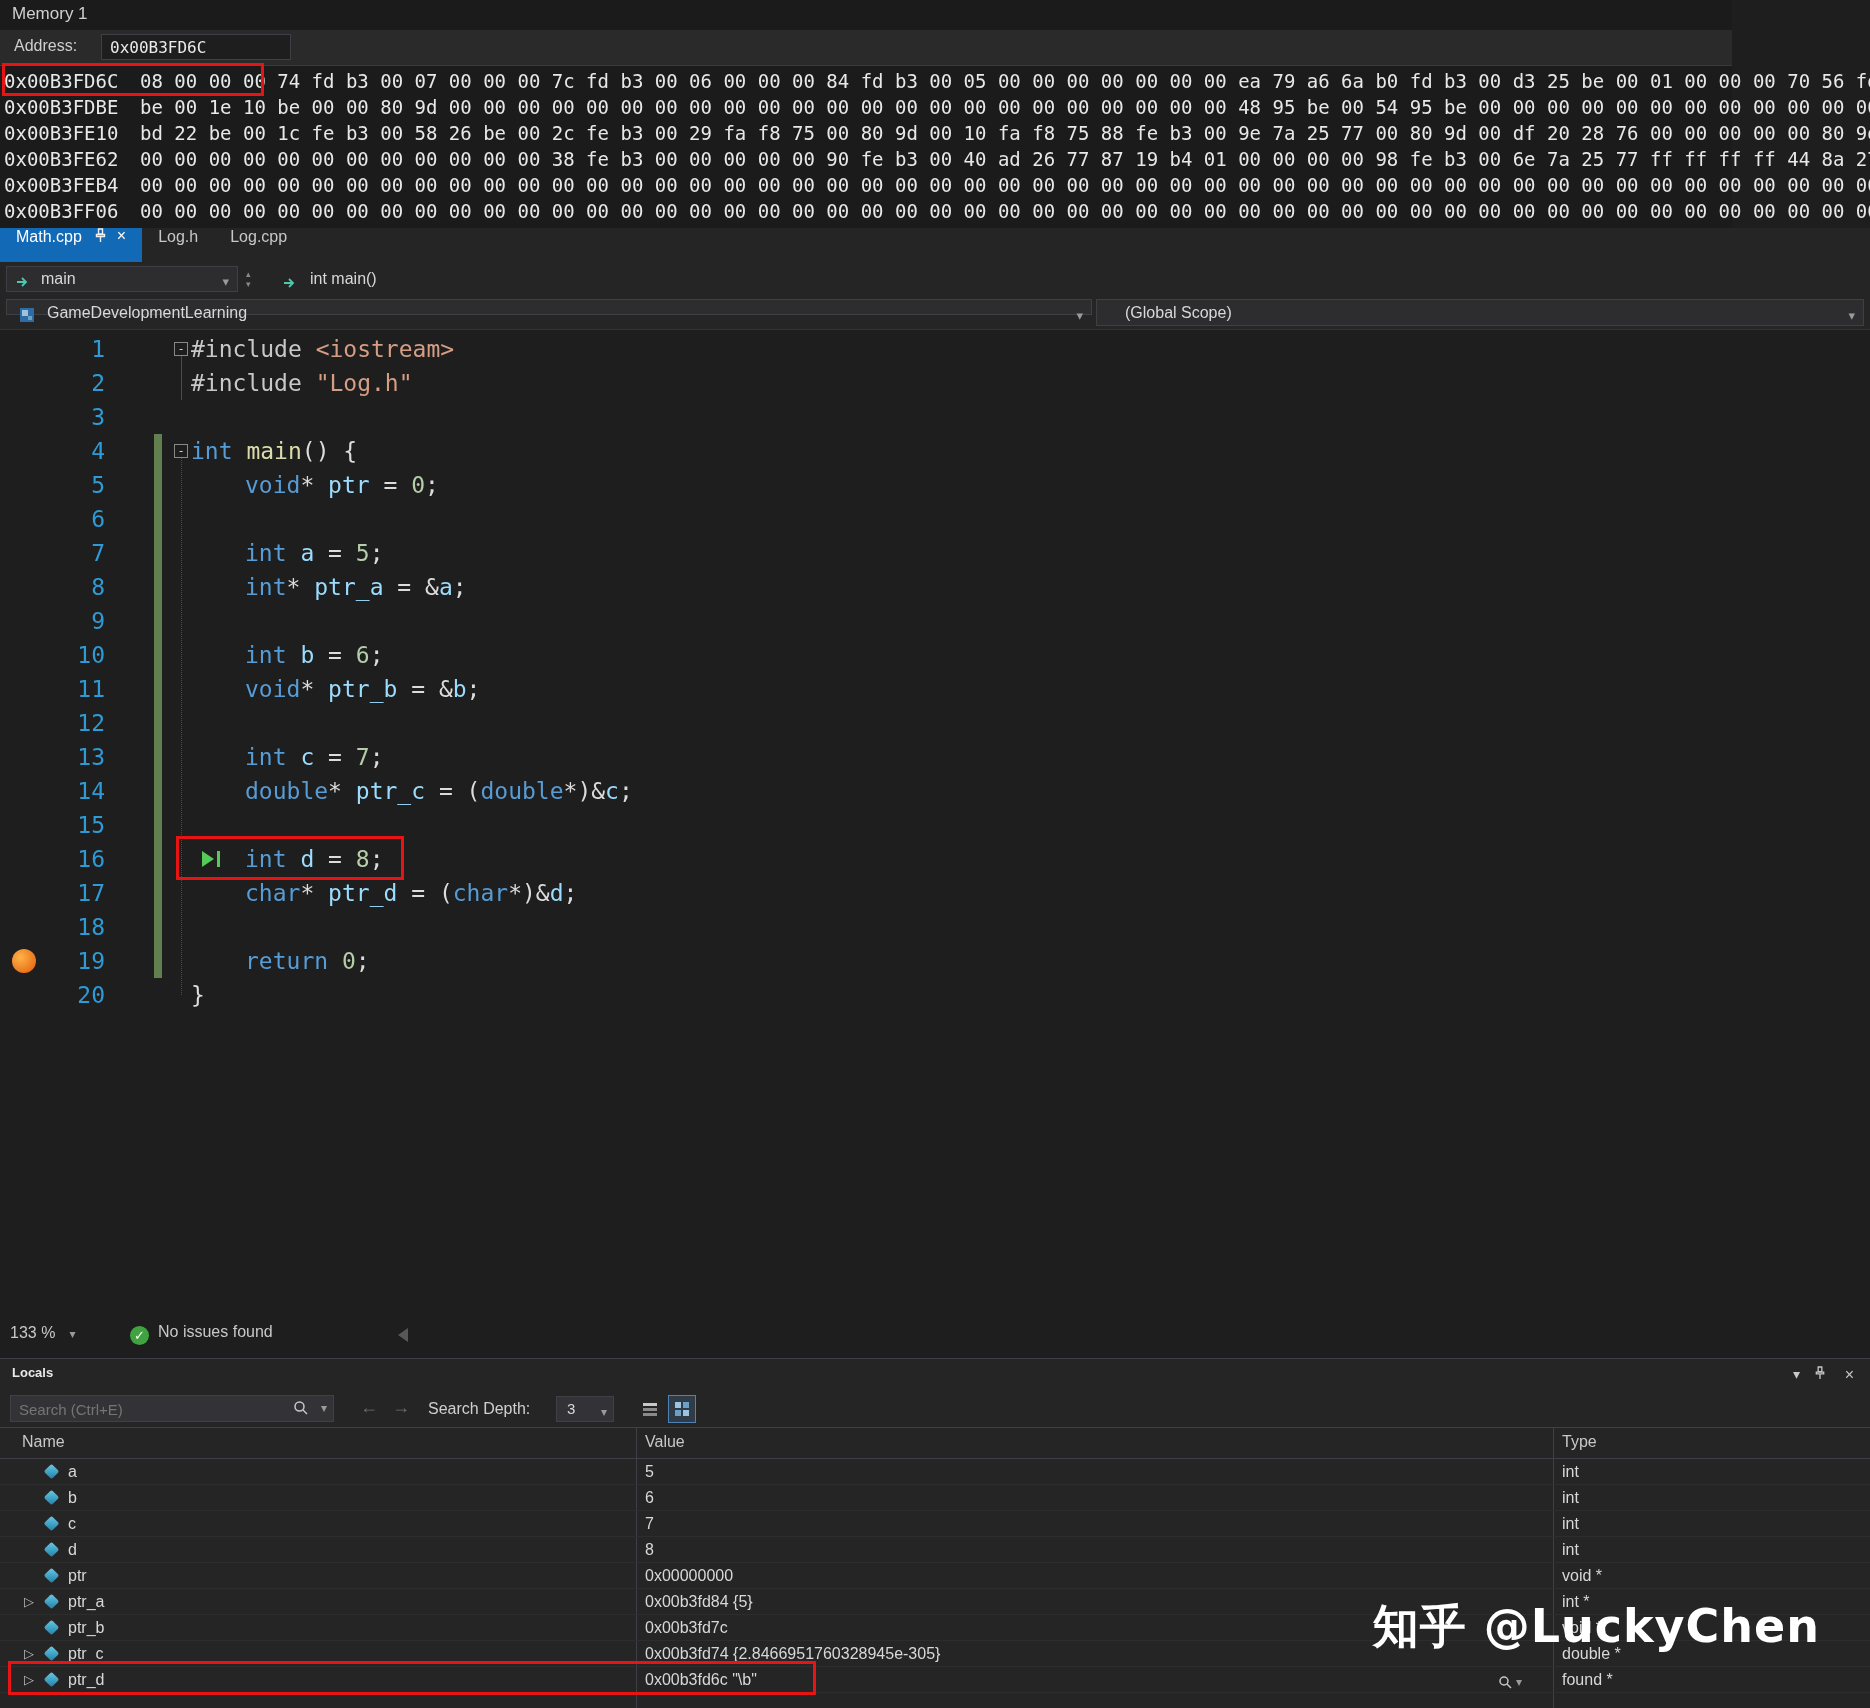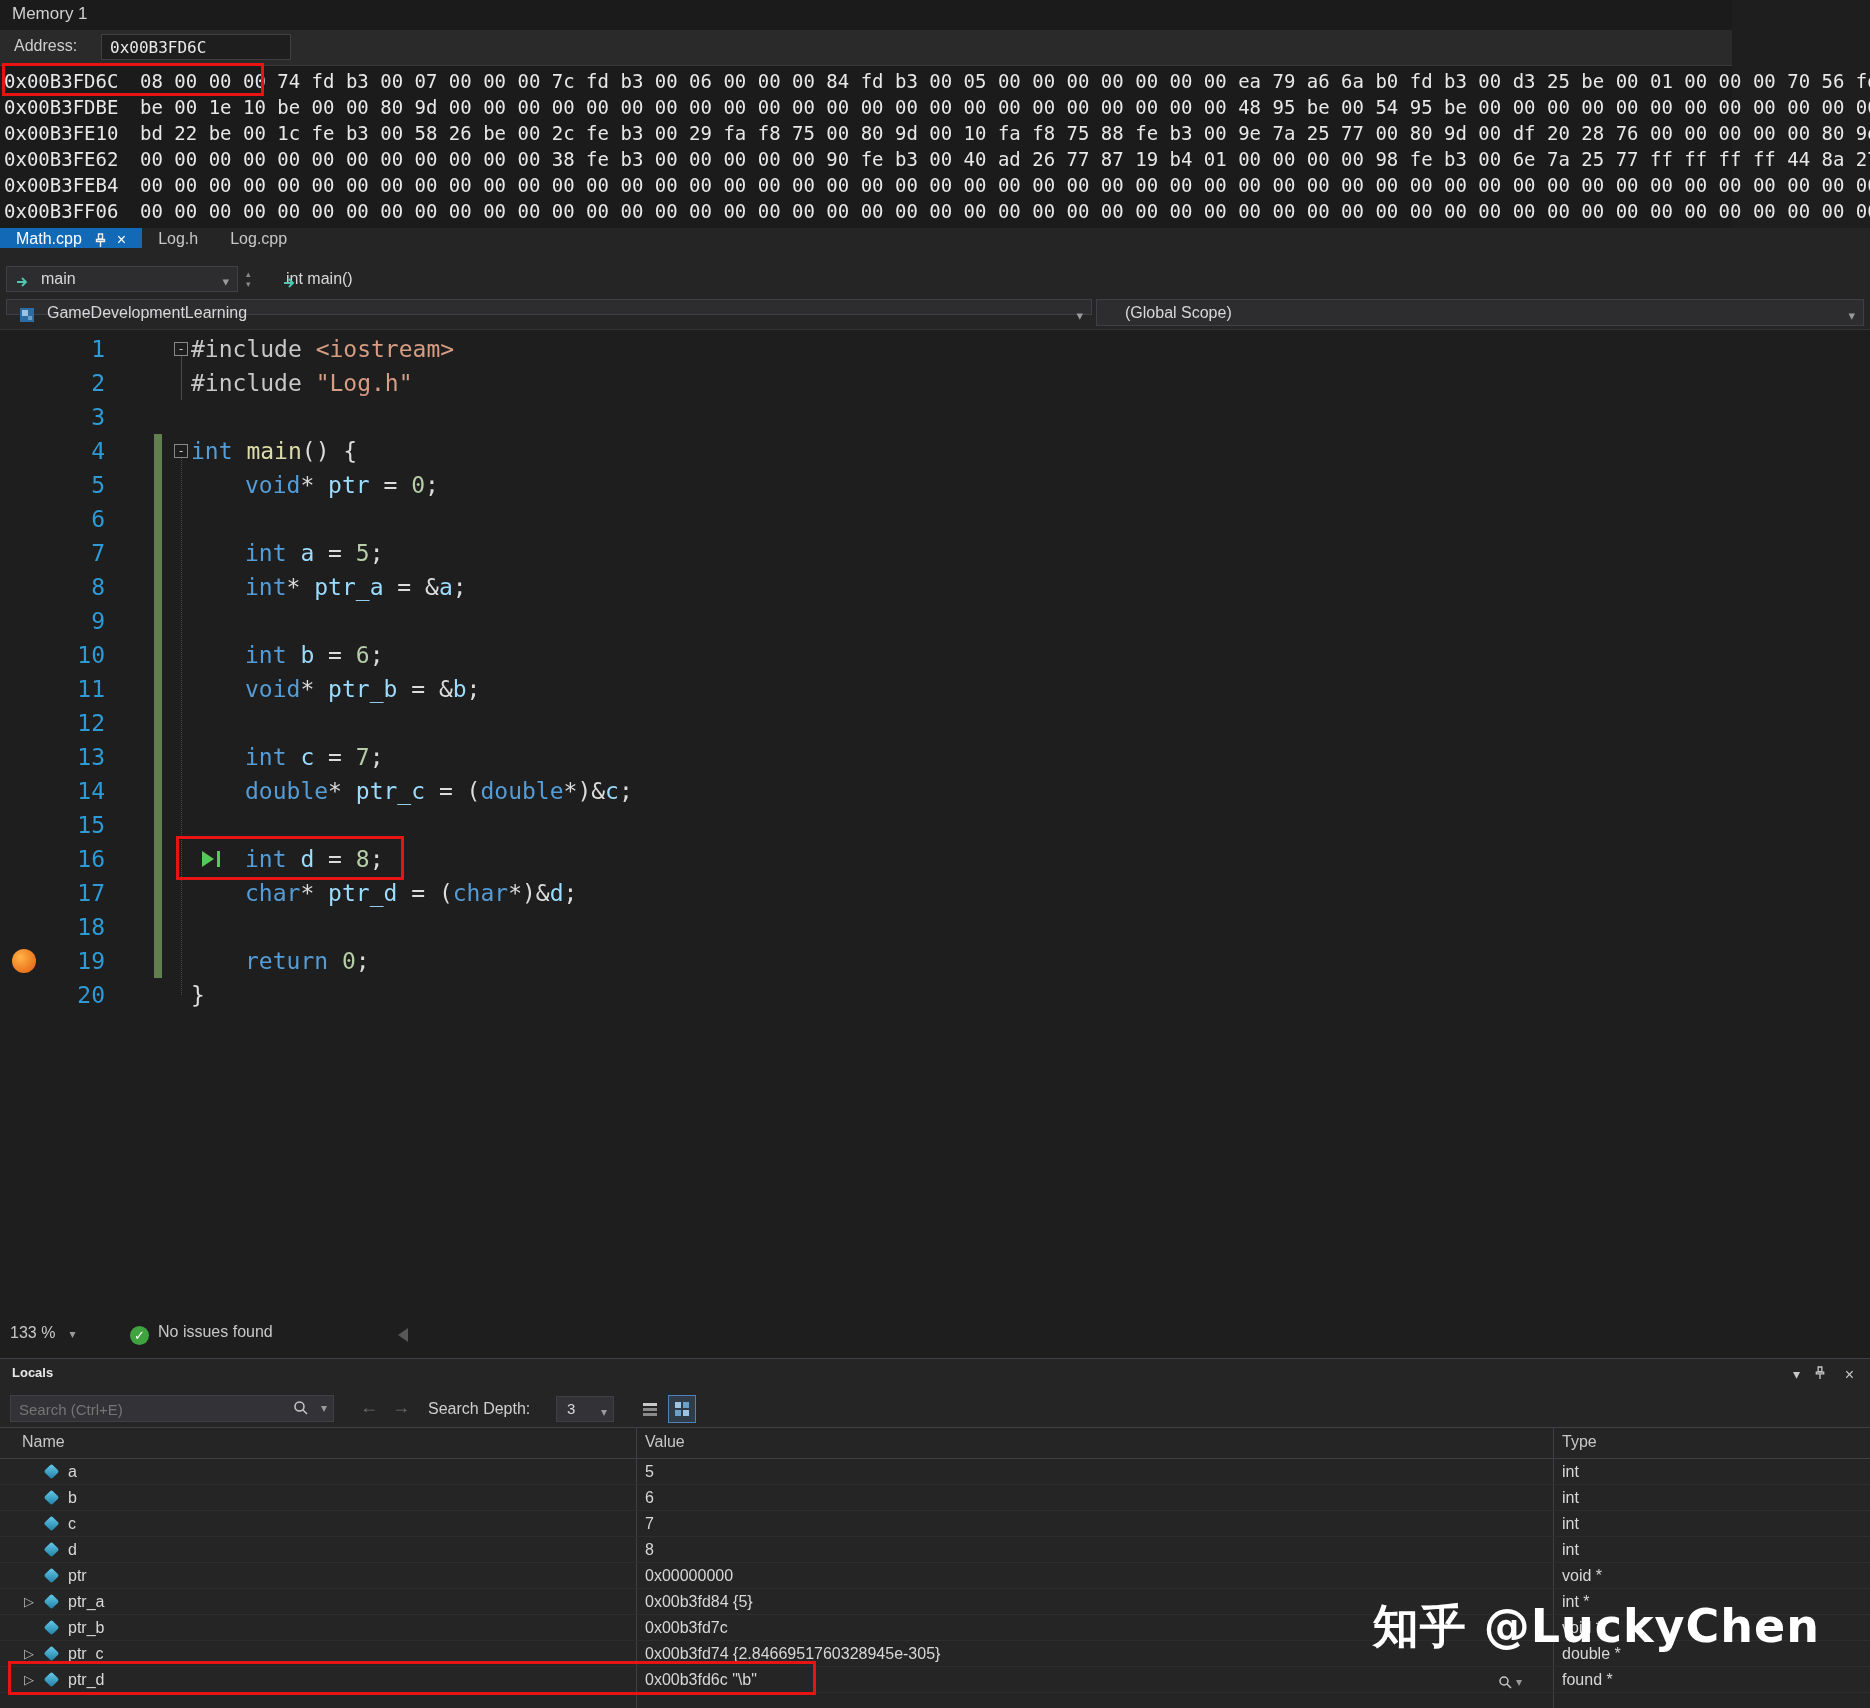--- a/index.html
+++ b/index.html
@@ -12,35 +12,35 @@
   .mem-title{position:absolute;left:12px;top:4px;font-size:17px;color:#d0d0d0;}
   .mem-addrbar{position:absolute;left:0;top:30px;width:100%;height:36px;background:#2a2a2b;border-bottom:1px solid #3a3a3a;box-sizing:border-box;}
   .mem-addr-label{position:absolute;left:14px;top:7px;font-size:16px;color:#cfcfcf;}
   .mem-addr-field{position:absolute;left:101px;top:4px;width:190px;height:26px;line-height:26px;background:#1e1e1e;border:1px solid #3f3f46;color:#eaeaea;font-size:16px;padding-left:8px;box-sizing:border-box;}
   .mem-rows{position:absolute;left:0;top:68px;width:1870px;height:160px;overflow:hidden;font-family:"DejaVu Sans Mono",monospace;font-size:19px;color:#e8e8e8;}
   .mem-row{height:26px;line-height:26px;white-space:nowrap;padding-left:4px;}
   .mem-addr{display:inline-block;width:114px;margin-right:22px;}
 
   
   #tabbar{position:absolute;left:0;top:228px;width:1870px;height:34px;background:#252526;display:flex;}
-  .tab{height:20px;display:flex;align-items:flex-end;padding:0 16px;color:#c8c8c8;font-size:16px;}
+  .tab{height:34px;display:flex;align-items:flex-start;padding:0 16px;color:#c8c8c8;font-size:16px;}
   .tab.active{background:#1269b6;color:#fff;}
   .tab .pin{margin-left:12px;display:inline-flex;}
   .tab .close{margin-left:10px;font-size:16px;line-height:16px;}
 
   
   #nav1{position:absolute;left:0;top:262px;width:1870px;height:34px;background:#252526;}
   #nav2{position:absolute;left:0;top:296px;width:1870px;height:34px;background:#252526;border-bottom:1px solid #333;box-sizing:border-box;}
   .dd{position:absolute;background:#2d2d30;border:1px solid #3f3f46;box-sizing:border-box;color:#d8d8d8;font-size:16px;}
   .dd .caret{position:absolute;right:8px;top:3px;color:#9a9a9a;font-size:13px;}
   #ctx-dd{left:6px;top:4px;width:232px;height:26px;line-height:24px;}
   #ctx-dd .lbl{position:absolute;left:34px;top:0;}
   #nav-splitter{position:absolute;left:246px;top:7px;color:#8a8a8a;font-size:9px;line-height:10px;text-align:center;}
   #member-item{position:absolute;left:274px;top:4px;height:26px;line-height:26px;color:#d8d8d8;font-size:16px;}
-  #member-item .lbl{margin-left:12px;}
+  #member-item .lbl{margin-left:36px;}
   .navicon{position:absolute;left:8px;top:5px;}
   #proj-dd{left:6px;top:3px;width:1086px;height:16px;line-height:25px;}
   #proj-dd .lbl{position:absolute;left:40px;top:0;}
   #scope-dd{left:1096px;top:3px;width:768px;height:27px;line-height:25px;}
   #scope-dd .lbl{position:absolute;left:28px;top:0;}
 
   
   #editor{position:absolute;left:0;top:330px;width:1870px;height:988px;background:#1e1e1e;overflow:hidden;}
   #code-lines{position:absolute;left:0;top:2px;width:100%;}
   .code-line{position:relative;height:34px;white-space:pre;}

